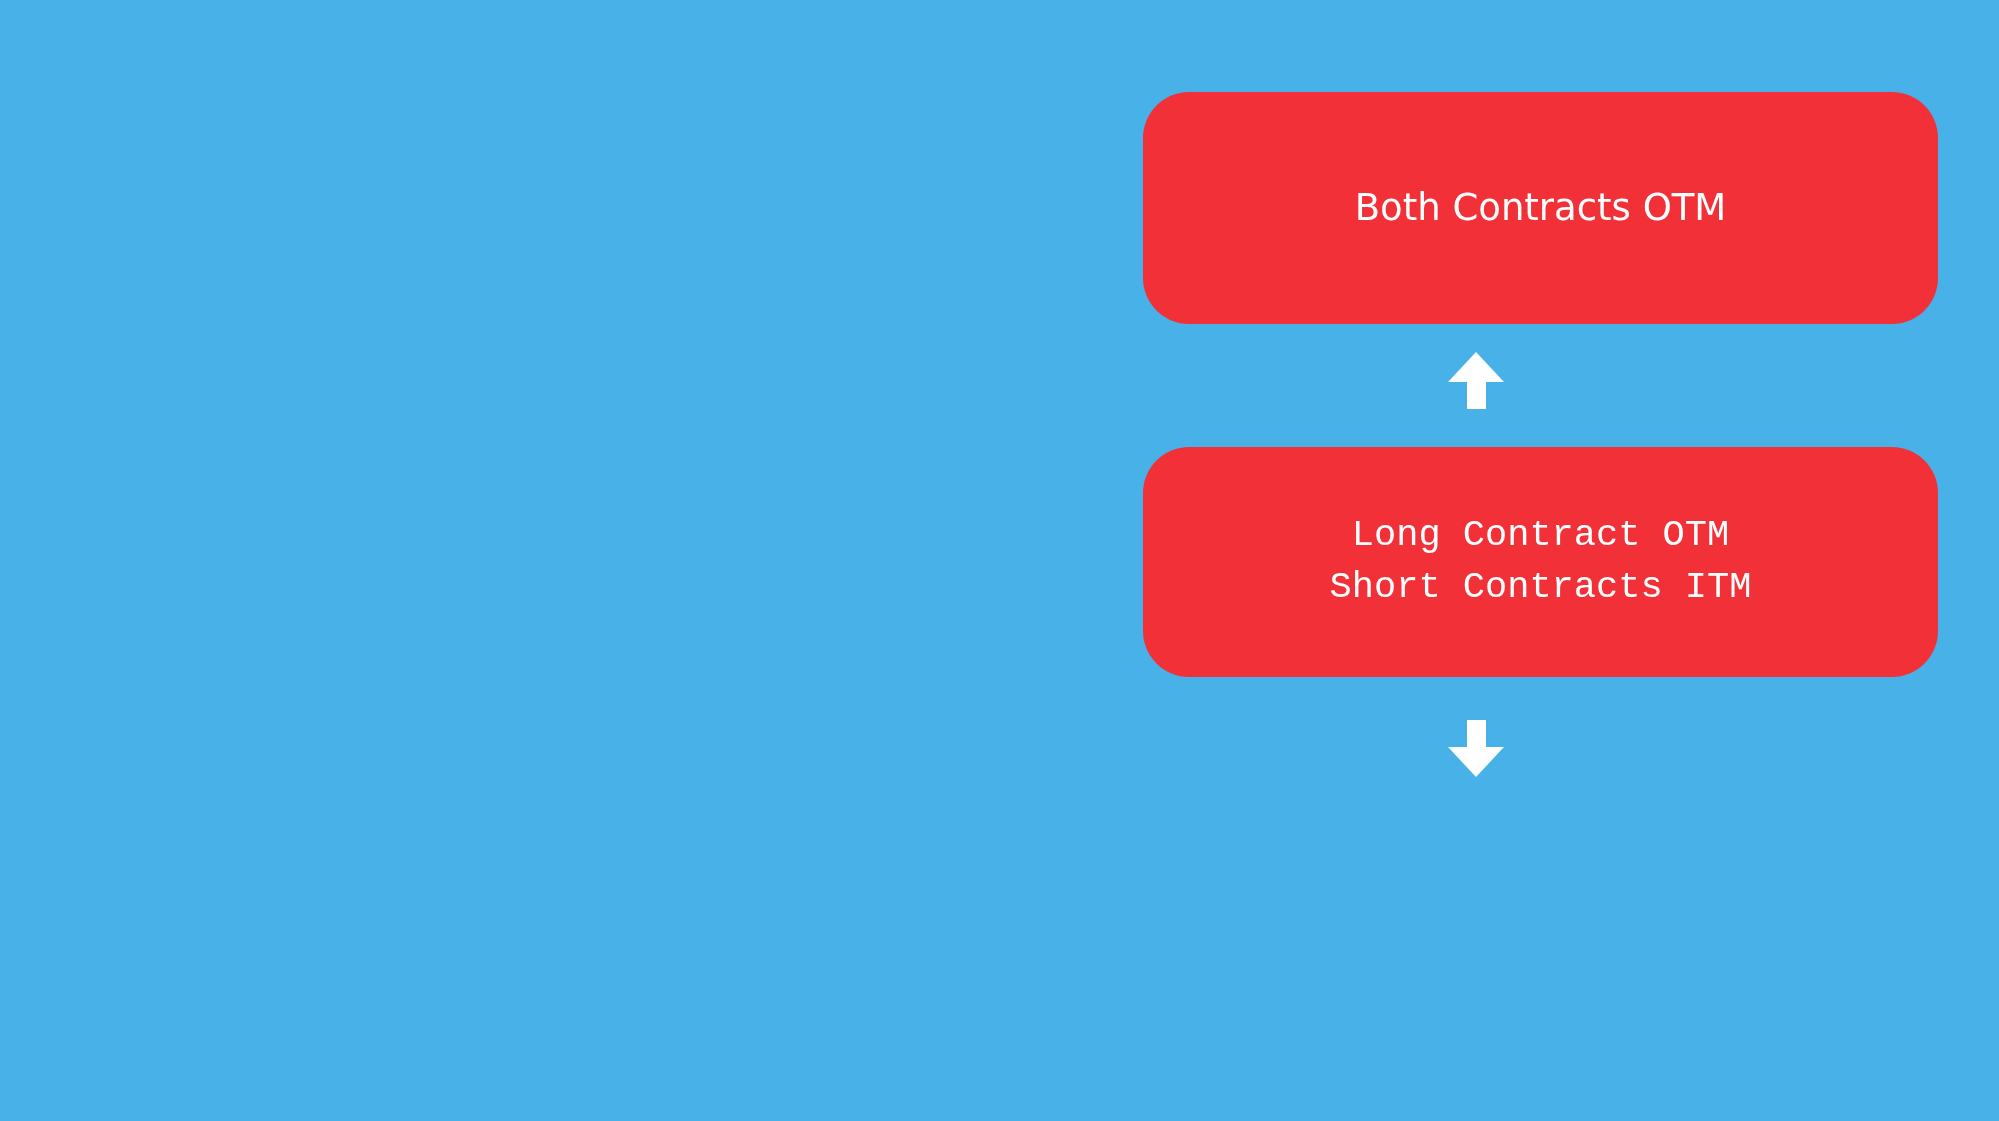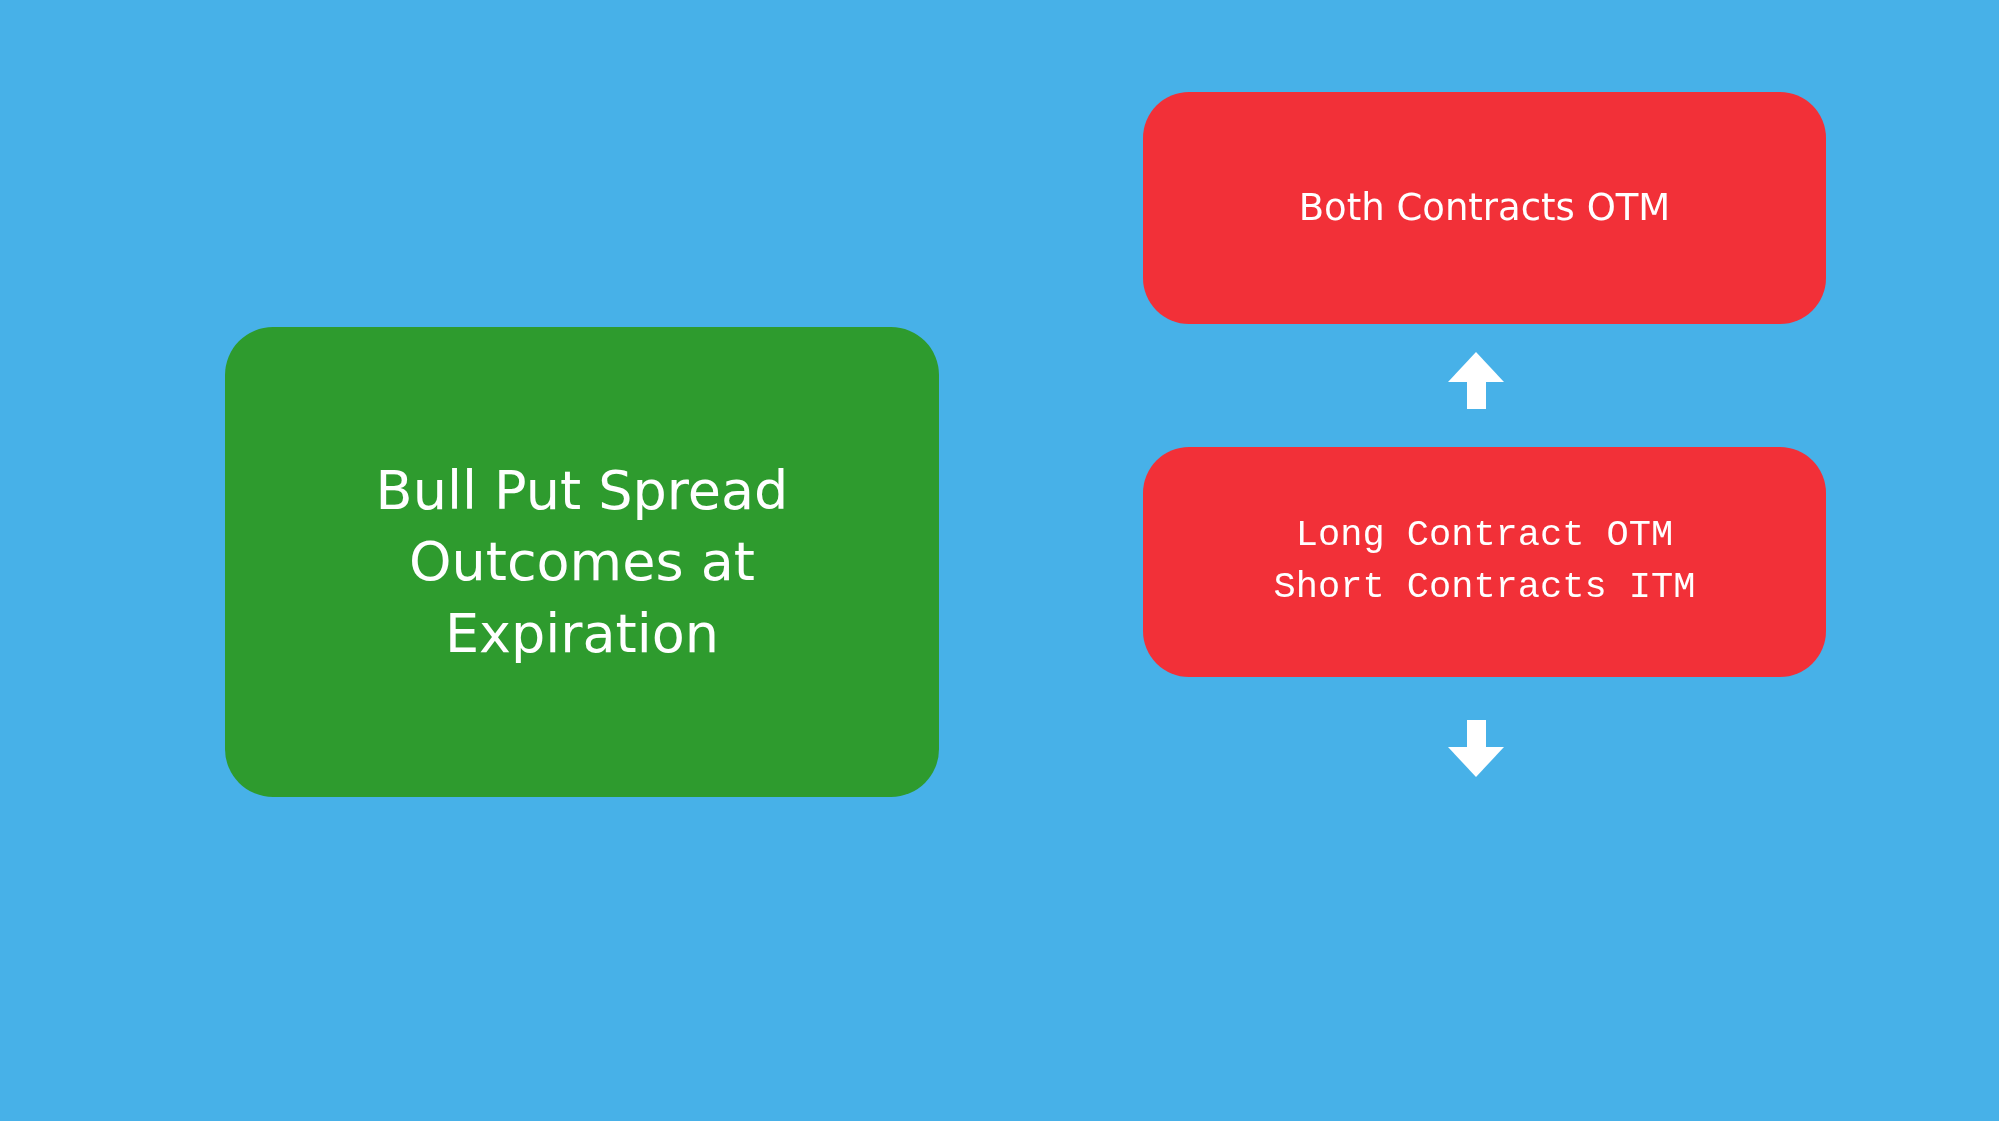--- a/index.html
+++ b/index.html
@@ -30,21 +30,21 @@
     width: 714px;
     height: 470px;
     background: var(--green, #2E9B2E);
     border-radius: 48px;
     font-size: 54px;
     line-height: 1.32;
   }
   .title-box .label { max-width: 530px; }
   .outcome-box {
     left: 1143px;
-    width: 683px;
+    width: 795px;
     background: var(--red, #F23038);
     border-radius: 46px;
     font-size: 37px;
     line-height: 1.4;
   }
   .outcome-top    { top: 92px;  height: 232px; }
   .outcome-middle { top: 447px; height: 230px; font-family: Liberation Mono, monospace; }
   .outcome-bottom { top: 798px; height: 236px; }
   .arrow {
     position: absolute;
@@ -72,23 +72,20 @@
     width: 19px;
     height: 27px;
     background: var(--arrow, #FFFFFF);
   }
 </style>
 </head>
 <body>
 
 <div class="canvas">
 
-  <div class="box title-box">
-    <div class="label">Bull Put Spread Outcomes at Expiration</div>
-  </div>
 
   <div class="box outcome-box outcome-top">
     <div class="label">Both Contracts OTM</div>
   </div>
 
   <div class="arrow arrow-up" aria-hidden="true">
     <div class="head-up"></div>
     <div class="stem"></div>
   </div>
 

